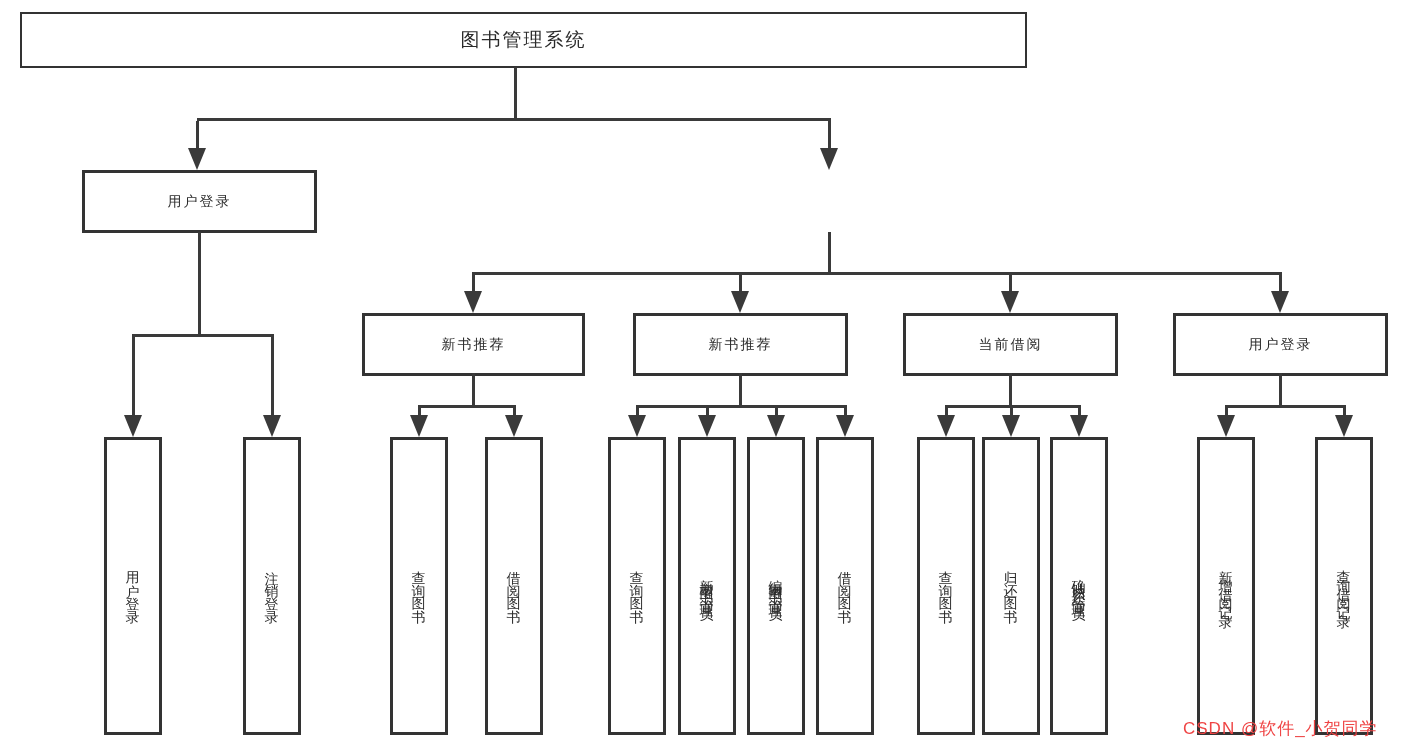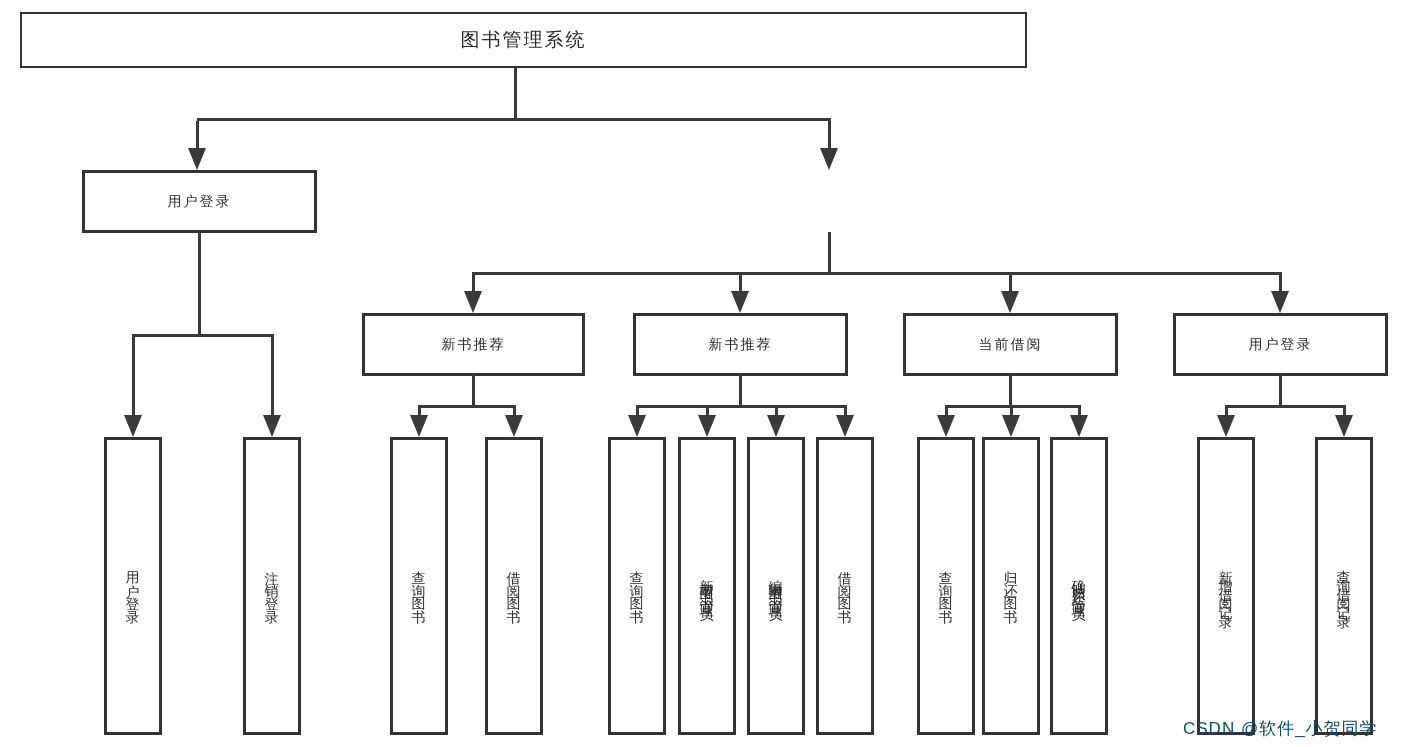--- a/index.html
+++ b/index.html
@@ -33,21 +33,21 @@
   .lf-11 { left:1050px; } .lf-12 { left:1197px; } .lf-13 { left:1315px; }
   .h { position:absolute; height:3px; background:#3a3a3a; }
   .v { position:absolute; width:3px;  background:#3a3a3a; }
   .arrow {
     position:absolute; width:0; height:0;
     border-left:9px solid transparent; border-right:9px solid transparent;
     border-top:22px solid #3a3a3a;
   }
   .watermark {
     position:absolute; left:1183px; top:717px; font-size:17px;
-    color:#0c4a6e; letter-spacing:1px; white-space:nowrap;
+    color:#ef4444; letter-spacing:1px; white-space:nowrap;
   }
 </style>
 </head>
 <body>
 
 <div class="stage">
 
   <div class="box root">
     <span>图书管理系统</span>
   </div>

